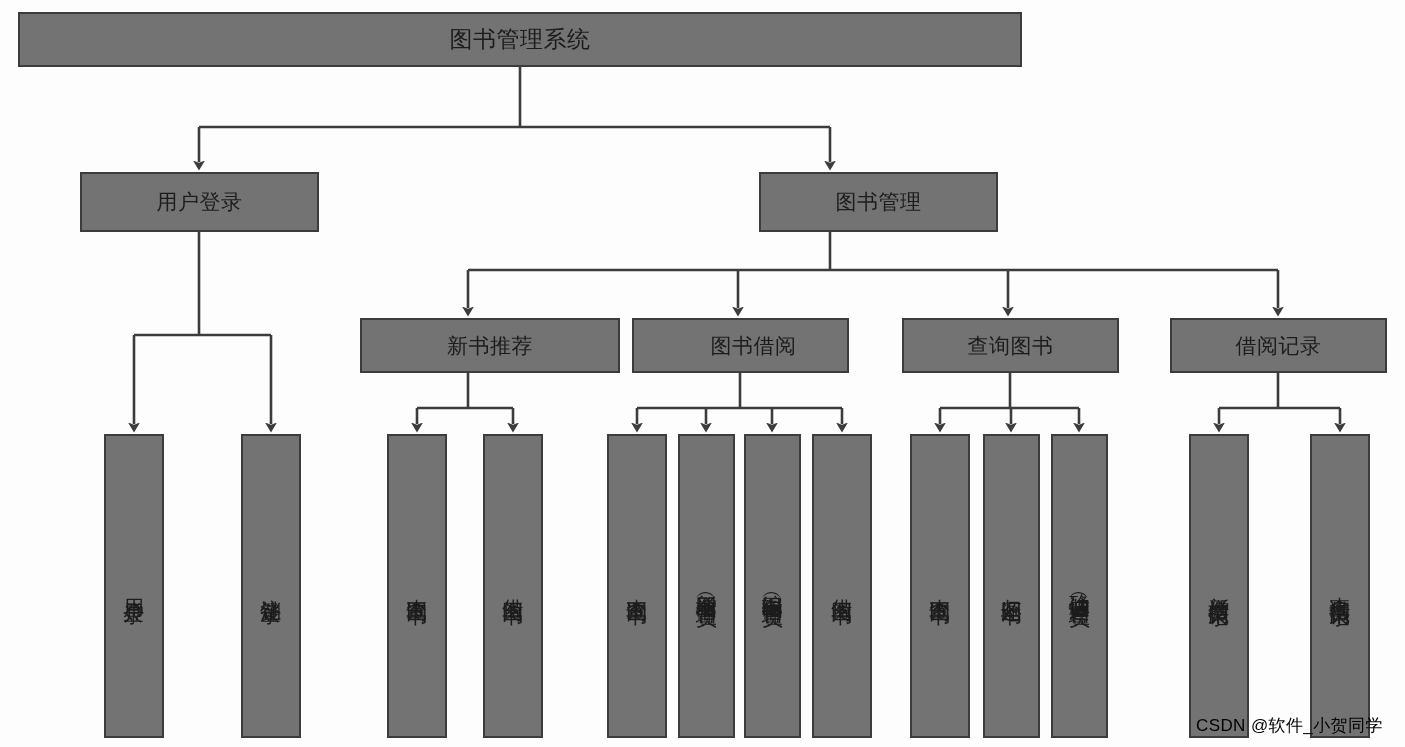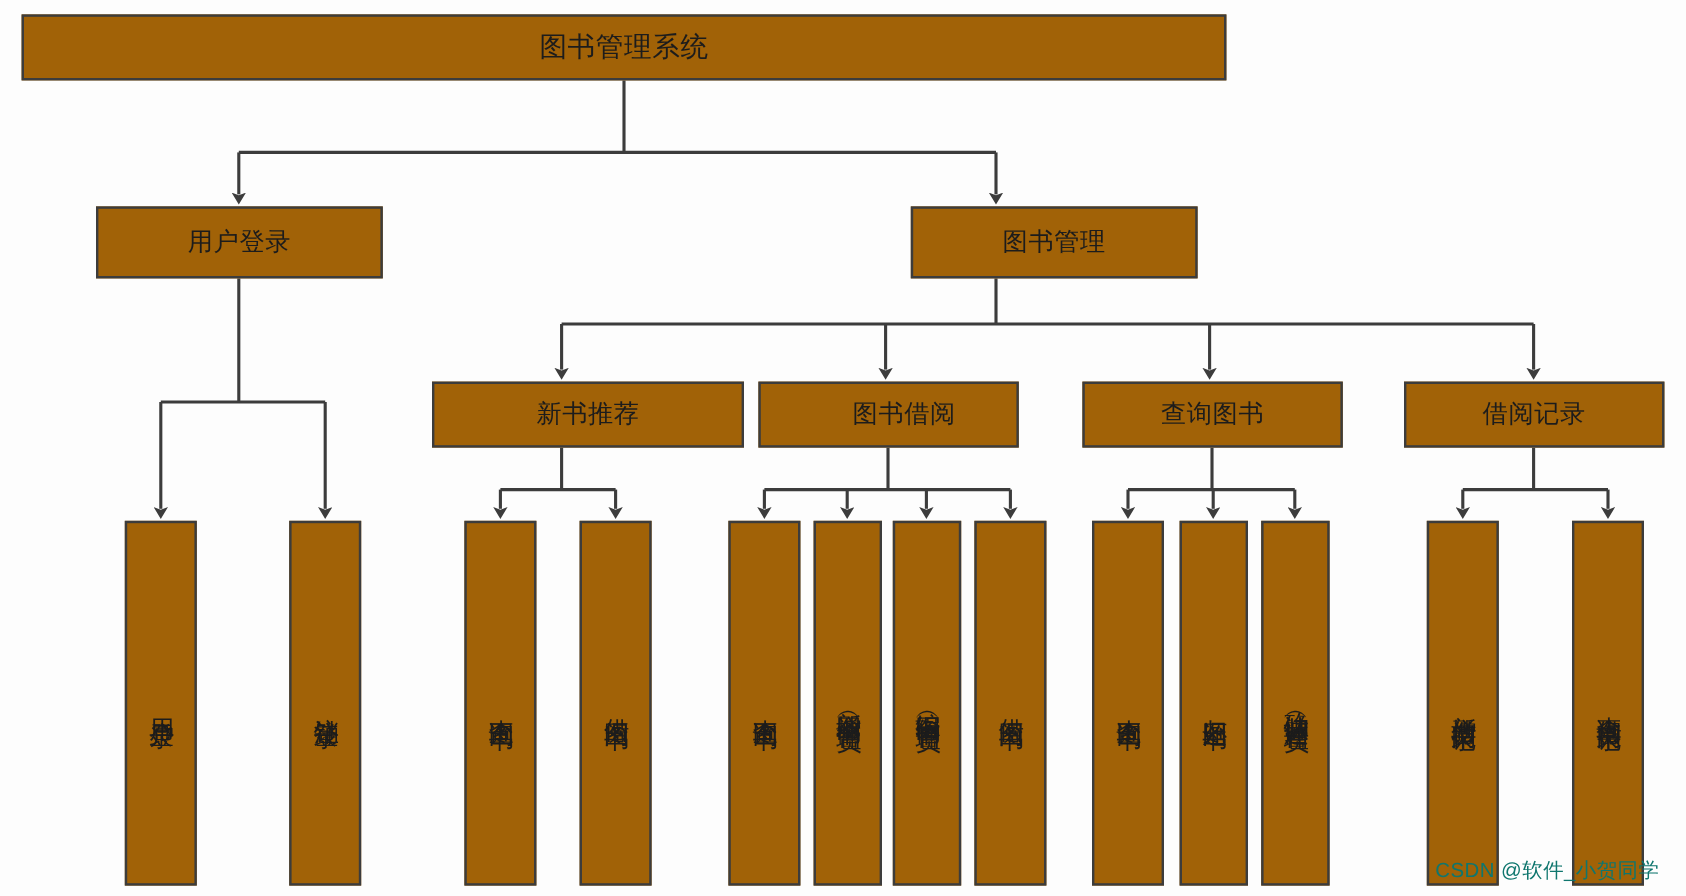--- a/index.html
+++ b/index.html
@@ -20,21 +20,21 @@
   #diagram-svg {
     position: absolute;
     left: 0;
     top: 0;
     width: 1405px;
     height: 747px;
   }
   .node-box {
     position: absolute;
     box-sizing: border-box;
-    background: #a16207;
+    background: #737373;
     border: 2px solid #3c3c3c;
     display: flex;
     align-items: center;
     justify-content: center;
     overflow: hidden;
   }
   .node-label-h {
     font-size: 21px;
     color: #1c1c1c;
     line-height: 1.2;
@@ -51,21 +51,21 @@
     white-space: nowrap;
   }
   .title-label {
     font-size: 23px;
   }
   .watermark {
     position: absolute;
     left: 1196px;
     top: 714px;
     font-size: 17px;
-    color: #0f766e;
+    color: #000000;
     white-space: nowrap;
     letter-spacing: 0.4px;
     pointer-events: none;
   }
 </style>
 </head>
 <body>
 
 <div id="canvas">
 

